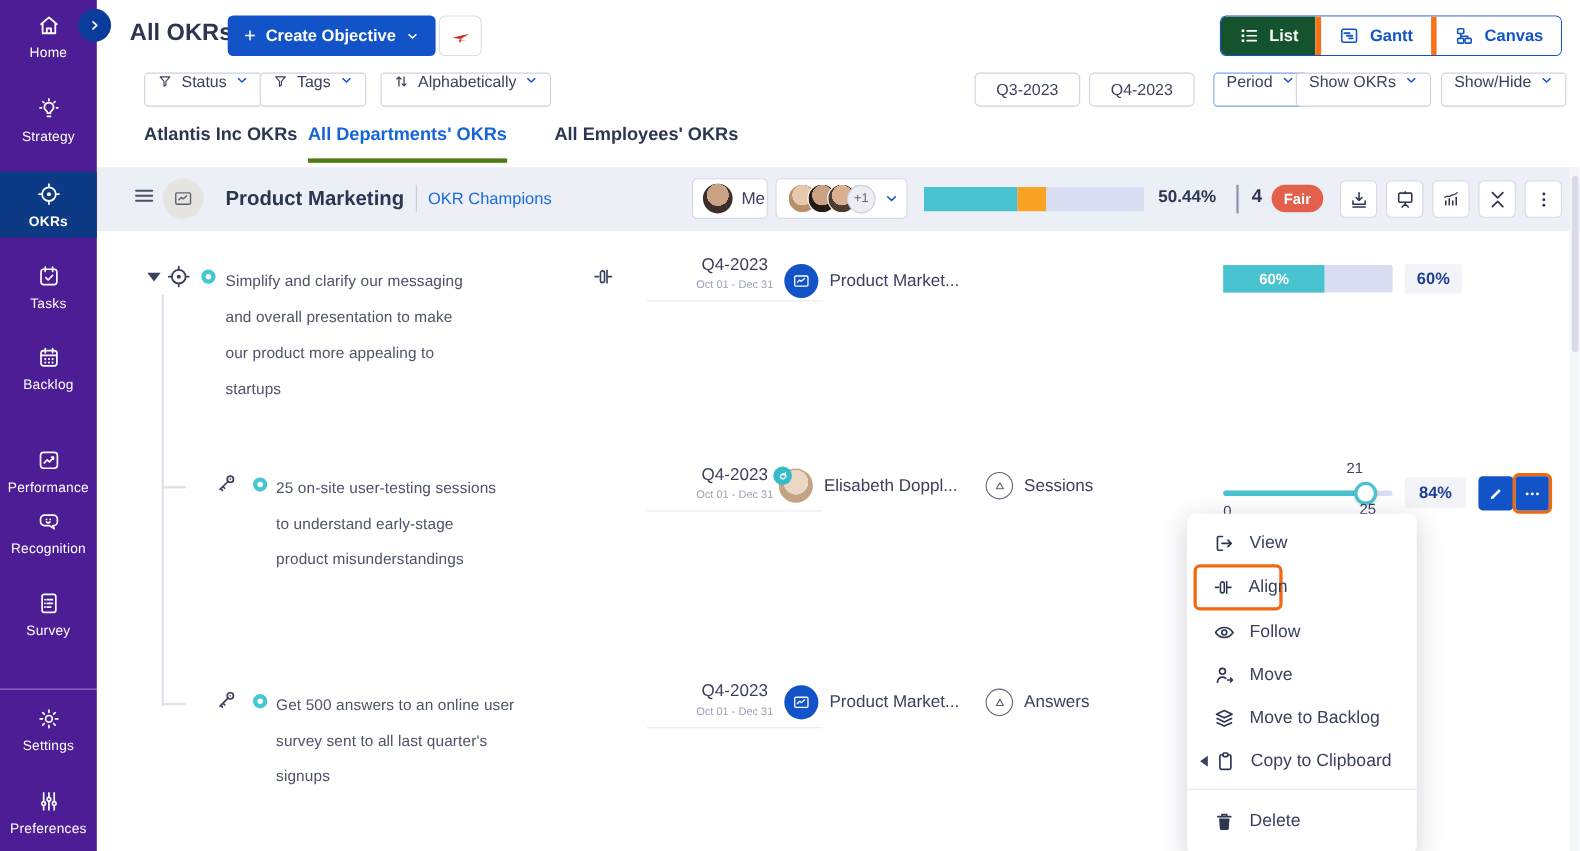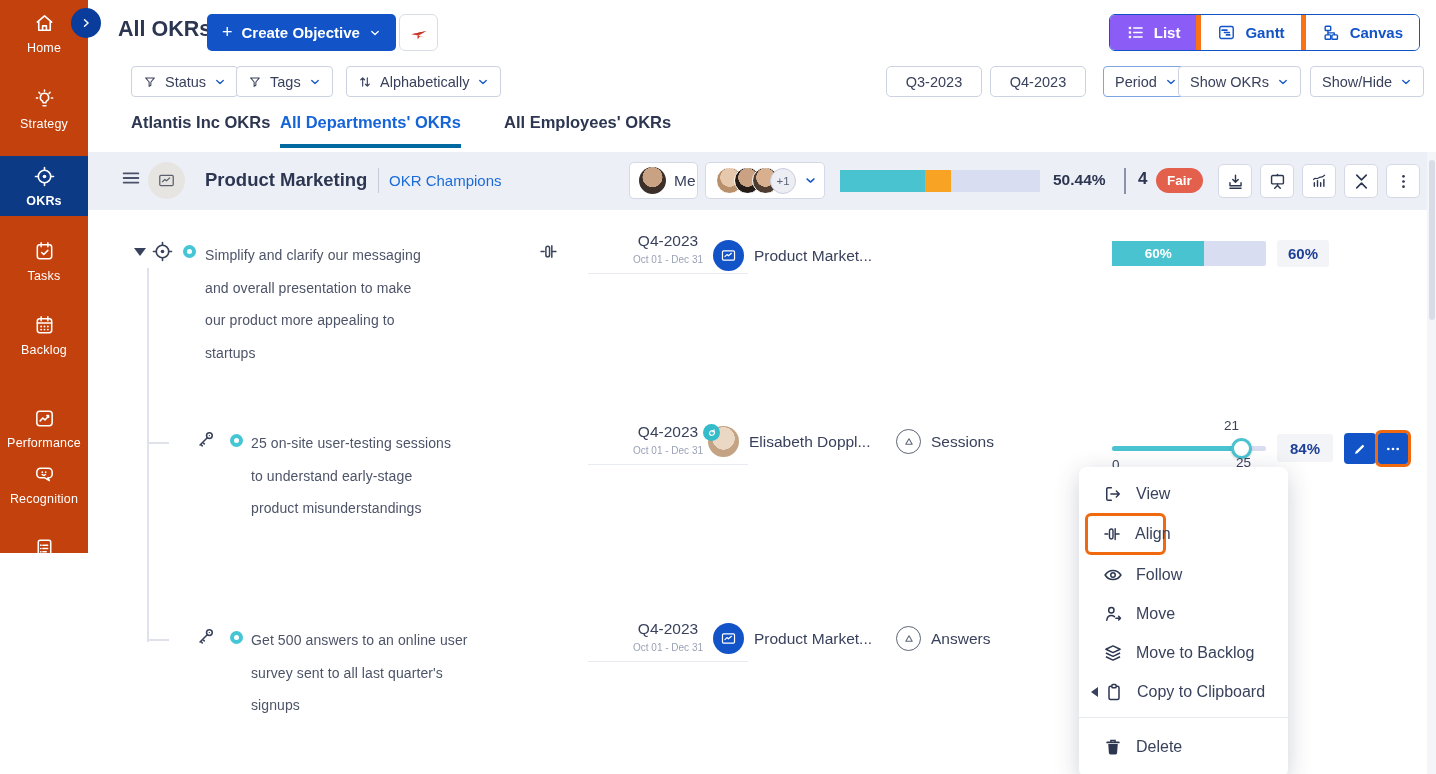--- a/index.html
+++ b/index.html
@@ -1,42 +1,42 @@
 <!DOCTYPE html>
 <html><head>
 <meta charset="utf-8">
 <style>
 *{margin:0;padding:0;box-sizing:border-box}
 html,body{width:1436px;height:774px}
 body{font-family:"Liberation Sans","DejaVu Sans",sans-serif;background:#fff;overflow:hidden;position:relative;color:#3c4662}
 svg{display:block}
 .abs{position:absolute}
 
-.sidebar{position:absolute;left:0;top:0;width:88px;height:553px;background:#c2410c;z-index:30}
+.sidebar{position:absolute;left:0;top:0;width:88px;height:774px;background:#4c1d95;z-index:30}
 .sb-item{position:absolute;left:0;width:88px;text-align:center;color:#fff;cursor:pointer}
 .sb-item .ic{display:flex;justify-content:center}
 .sb-label{font-size:12.5px;margin-top:6px;display:block;letter-spacing:.2px}
 .sb-active{background:#0c3a85;height:60px;padding-top:9px}
 .sb-active .sb-label{font-weight:700}
 .sb-divider{position:absolute;left:0;right:0;top:626px;height:1px;background:rgba(255,255,255,.45)}
 .expand-btn{position:absolute;left:71px;top:8px;width:30px;height:30px;border-radius:50%;background:#0a3d9b;display:flex;align-items:center;justify-content:center;z-index:40;cursor:pointer}
 
 .main{position:absolute;left:88px;top:0;right:0;bottom:0;background:#fff}
 .page-title{font-size:21.5px;font-weight:700;color:#2c3651}
 .btn-primary{display:inline-flex;align-items:center;gap:9px;background:#1254c8;color:#fff;border:none;border-radius:5px;height:37px;padding:0 15px;font-size:15px;font-weight:600;font-family:inherit;cursor:pointer}
 .btn-send{width:39px;height:37px;background:#fff;border:1px solid #d9dde8;border-radius:6px;display:flex;align-items:center;justify-content:center;cursor:pointer}
 .view-toggle{display:flex;height:37px;border:1px solid #1254c8;border-radius:6px;overflow:hidden;background:#fff}
 .vt-seg{display:flex;align-items:center;gap:9px;padding:0 16px;font-size:15px;font-weight:600;color:#1254c8;cursor:pointer;background:#fff}
 .vt-seg+.vt-seg{border-left:5px solid #f97316}
-.vt-active{background:#8b5cf6;color:#fff}
-.fbtn{display:inline-flex;align-items:center;gap:8px;height:31px;padding:0 11px;border:1px solid #ccd2e0;border-radius:4px;background:#fff;font-size:14.5px;color:#39415c;cursor:pointer;font-family:inherit}
+.vt-active{background:#14532d;color:#fff}
+.fbtn{display:inline-flex;align-items:flex-start;gap:8px;height:31px;padding:0 11px;border:1px solid #ccd2e0;border-radius:4px;background:#fff;font-size:14.5px;color:#39415c;cursor:pointer;font-family:inherit}
 .chip{display:inline-flex;align-items:center;justify-content:center;height:31px;border:1px solid #ccd2e0;border-radius:5px;background:#fff;font-size:14.5px;color:#39415c;cursor:pointer}
 .dd-blue{border-color:#7ea4e6}
 .tab{position:absolute;top:113px;font-size:16.5px;font-weight:600;color:#2c3651;padding-bottom:12px;cursor:pointer;white-space:nowrap}
-.tab-active{color:#1665d8;border-bottom:4px solid #0369a1}
+.tab-active{color:#1665d8;border-bottom:4px solid #4d7c0f}
 
 .panel{position:absolute;left:0;right:0;top:152px;height:58px;background:#edeff7}
 .pchip{position:absolute;height:37px;top:10px;background:#fff;border:1px solid #d5d9e6;border-radius:5px;display:flex;align-items:center;cursor:pointer}
 .avatar{border-radius:50%;flex:none}
 .toolbtn{position:absolute;top:12px;width:34px;height:34px;background:#fff;border:1px solid #d5d9e6;border-radius:5px;display:flex;align-items:center;justify-content:center;color:#2c3651;cursor:pointer}
 .badge-grade{display:inline-flex;align-items:center;height:25px;padding:0 11px;border-radius:13px;background:#e2604c;color:#fff;font-size:13.5px;font-weight:700}
 
 .okr-text{font-size:14px;line-height:32.5px;color:#4d5468;letter-spacing:.1px}
 .period{text-align:center;padding-bottom:8px;border-bottom:1px solid #e8eaf1;width:160px}
 .period .p1{font-size:15.5px;color:#39415c}

